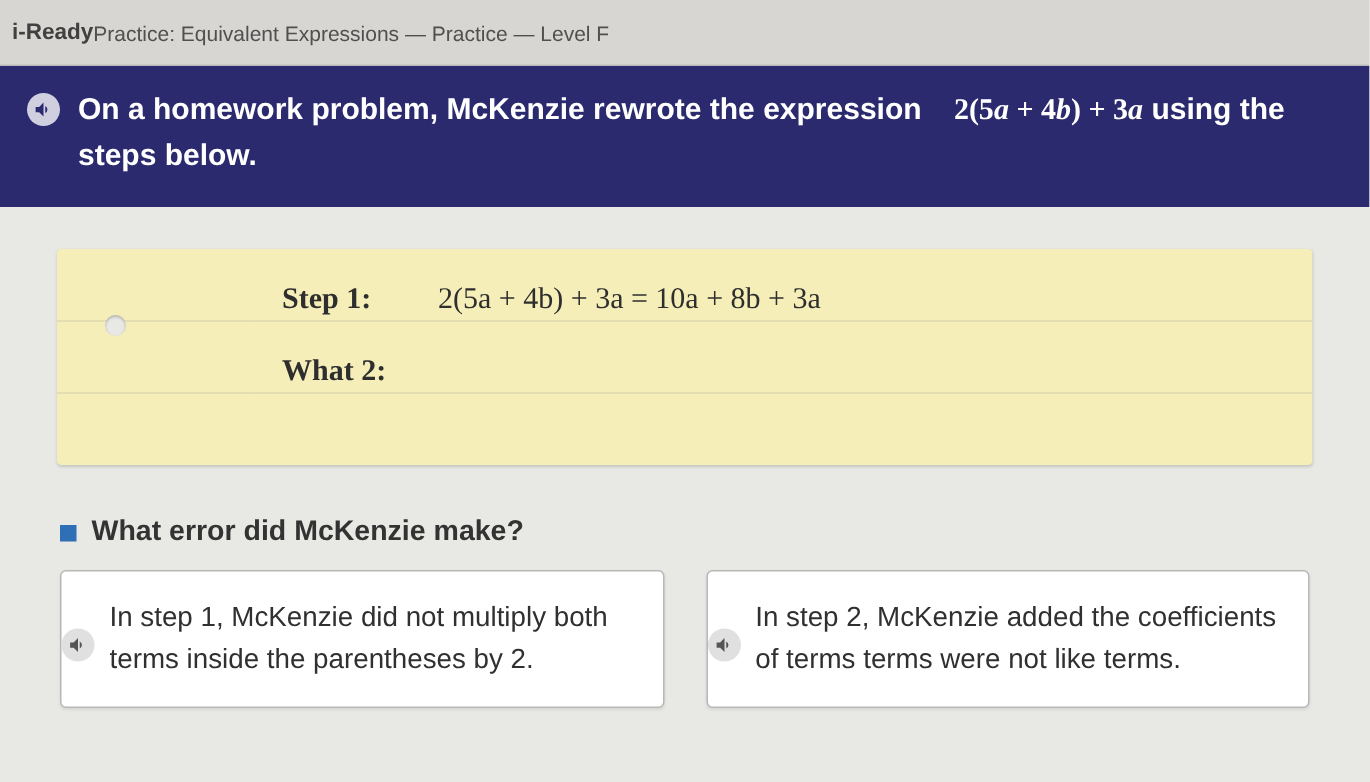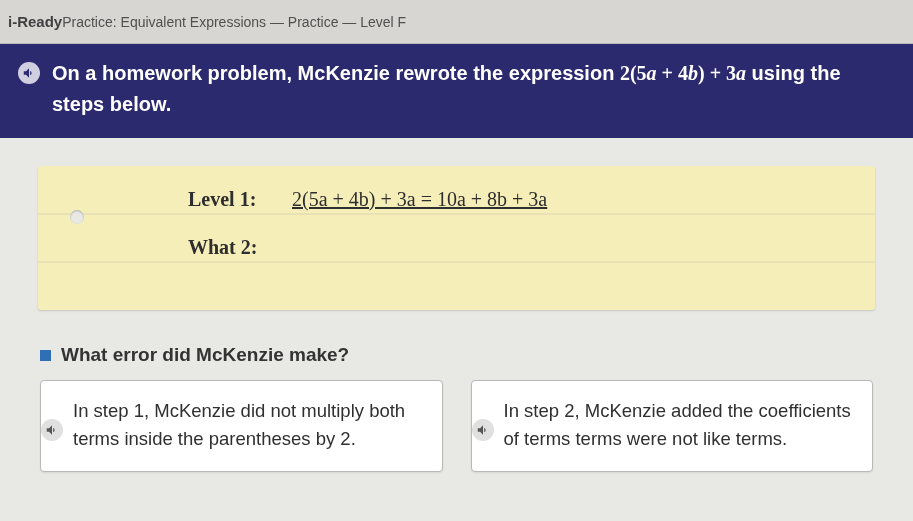--- a/index.html
+++ b/index.html
@@ -6,32 +6,32 @@
 body { font-family: Arial, Helvetica, sans-serif; background: #e8e8e4; width: 913px; height: 521px; overflow: hidden; }
 
 .topbar { background: #d8d6d2; height: 44px; display: flex; align-items: center; padding: 0 8px; border-bottom: 1px solid #bbb; }
 .topbar .brand { color: #404040; font-weight: 600; font-size: 15px; }
 .topbar .title { flex: 1; color: #505050; font-size: 14px; }
 
 .prompt-bar { background: #2c2a6e; color: #fff; padding: 14px 18px 18px 18px; display: flex; align-items: flex-start; gap: 12px; }
 .audio-icon { flex-shrink: 0; width: 22px; height: 22px; background: #d0cfe0; border-radius: 50%; display: flex; align-items: center; justify-content: center; color: #2c2a6e; margin-top: 4px; cursor: pointer; }
 .audio-icon svg { width: 14px; height: 14px; }
 .prompt-text { font-size: 20px; font-weight: 700; line-height: 1.55; }
-.math { font-family: 'Times New Roman', serif; font-style: normal; font-weight: 600; }
+.math { font-family: 'Times New Roman', serif; font-style: normal; font-weight: 600; margin-left: 16px; }
 .math i { font-style: italic; }
 
 .worksheet { padding: 28px 38px 0 38px; }
 .notepaper { background: #f5eeb8; border-radius: 3px; padding: 22px 30px 26px 30px; position: relative; box-shadow: 0 1px 2px rgba(0,0,0,.15); background-image: linear-gradient(to bottom, transparent 47px, rgba(120,120,140,.22) 48px, transparent 49px, transparent 95px, rgba(120,120,140,.22) 96px, transparent 97px); }
 .notepaper::after { content: ""; position: absolute; left: 0; right: 0; bottom: -4px; height: 8px; background: radial-gradient(ellipse at 10% 0, transparent 5px, #e8e8e4 6px) repeat-x; background-size: 40px 8px; opacity: .0; }
 .hole { width: 14px; height: 14px; border-radius: 50%; background: #e8e8e4; position: absolute; left: 32px; top: 44px; box-shadow: inset 0 1px 2px rgba(0,0,0,.25); }
 .handwrite { font-family: 'Comic Sans MS', 'Segoe Script', cursive; color: #2e2e2e; font-size: 20px; }
 .steps { margin-left: 120px; }
 .steprow { display: flex; gap: 24px; align-items: baseline; height: 48px; }
 .steplabel { width: 80px; font-weight: 600; }
-.stepexpr { flex: 1; text-decoration: underline; }
+.stepexpr { flex: 1; }
 
 .question-row { margin: 34px 0 14px 0; display: flex; align-items: center; gap: 10px; padding-left: 2px; text-align: center; }
 .bullet { width: 11px; height: 11px; background: #2f6fb5; }
 .question-text { font-size: 19px; font-weight: 700; color: #333; }
 
 .choices { display: flex; gap: 28px; padding: 0 2px; }
 .choice { flex: 1; background: #fff; border: 1px solid #b8b8b8; border-radius: 4px; padding: 16px 18px 18px 0; display: flex; align-items: flex-start; gap: 10px; cursor: pointer; box-shadow: 0 1px 2px rgba(0,0,0,.08); }
 .choice-text { font-size: 18.5px; color: #303030; line-height: 1.5; }
 .choice .audio-icon { margin-top: 22px; width: 22px; height: 22px; background: #e0e0e0; }
 </style>
@@ -53,21 +53,21 @@
     <span>On a homework problem, McKenzie rewrote the expression </span><span class="math">2(5<i>a</i> + 4<i>b</i>) + 3<i>a</i></span><span> using the steps below.</span>
   </div>
 </div>
 
 <div class="worksheet">
 
   <div class="notepaper">
     <div class="hole"></div>
     <div class="steps handwrite">
       <div class="steprow">
-        <div class="steplabel">Level 1:</div>
+        <div class="steplabel">Step 1:</div>
         <div class="stepexpr">2(5a + 4b) + 3a = 10a + 8b + 3a</div>
       </div>
       <div class="steprow">
         <div class="steplabel">What 2:</div>
       </div>
     </div>
   </div>
 
   <div class="question-row">
     <div class="bullet"></div>

